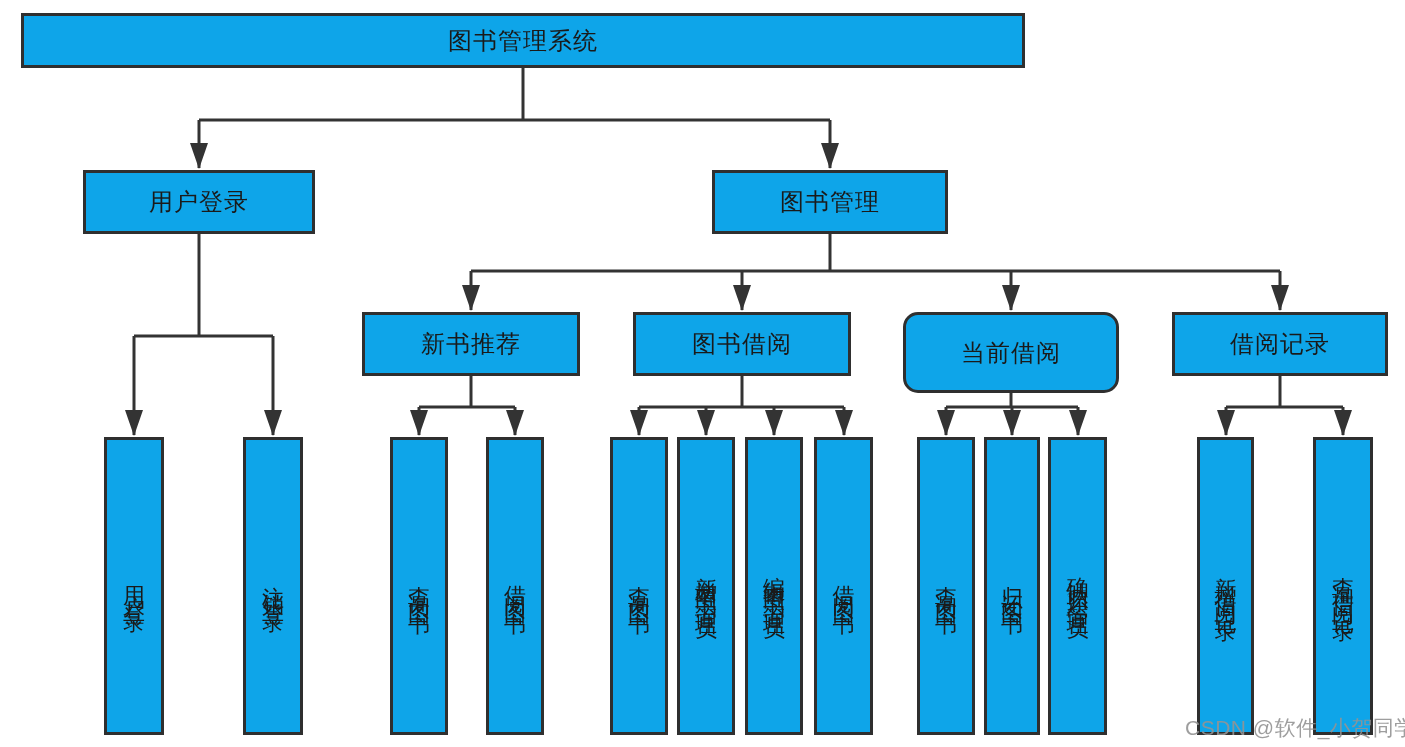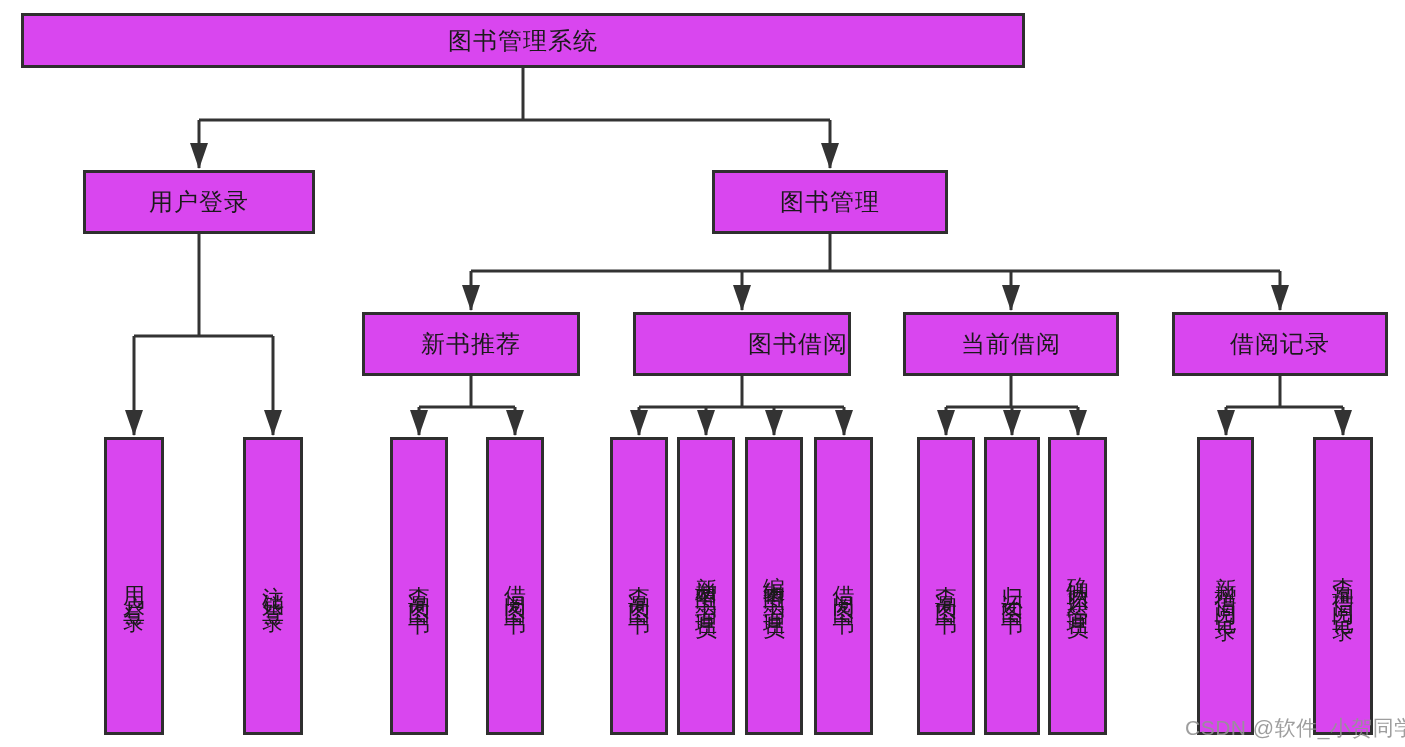--- a/index.html
+++ b/index.html
@@ -18,21 +18,21 @@
   }
   .edge {
     stroke: #333333;
     stroke-width: 3;
     fill: none;
   }
   .node {
     position: absolute;
     box-sizing: border-box;
     border: 3px solid #2f2f2f;
-    background: #d946ef;
+    background: #0ea5e9;
     display: flex;
     align-items: center;
     justify-content: center;
     color: #1a1a1a;
   }
   .hbox .label {
     font-size: 24px;
     letter-spacing: 1px;
     white-space: nowrap;
     color: #1a1a1a;
@@ -119,24 +119,24 @@
   <div class="node hbox" style="left:83px; top:170px; width:232px; height:64px;">
     <span class="label">用户登录</span>
   </div>
   <div class="node hbox" style="left:712px; top:170px; width:236px; height:64px;justify-content:center;">
     <span class="label">图书管理</span>
   </div>
 
   <div class="node hbox" style="left:362px; top:312px; width:218px; height:64px;">
     <span class="label">新书推荐</span>
   </div>
-  <div class="node hbox" style="left:633px; top:312px; width:218px; height:64px;justify-content:flex-end;">
+  <div class="node hbox" style="left:633px; top:312px; width:218px; height:64px;">
     <span class="label">图书借阅</span>
   </div>
-  <div class="node hbox" style="left:903px; top:312px; width:216px; height:64px;">
+  <div class="node hbox" style="left:903px; top:312px; width:216px; height:81px;border-radius:15px;">
     <span class="label">当前借阅</span>
   </div>
   <div class="node hbox" style="left:1172px; top:312px; width:216px; height:64px;">
     <span class="label">借阅记录</span>
   </div>
 
   <div class="node vbox" style="left:104px; top:437px; width:60px; height:298px;">
     <span class="label">用户登录</span>
   </div>
   <div class="node vbox" style="left:243px; top:437px; width:60px; height:298px;">

